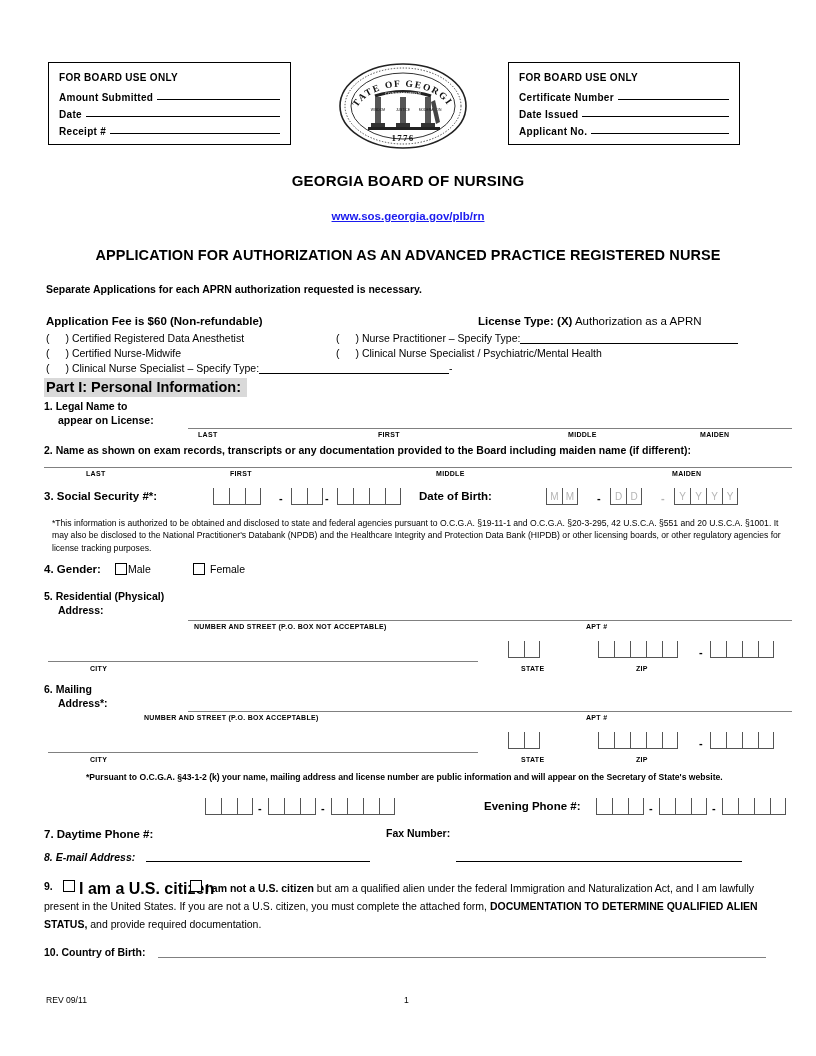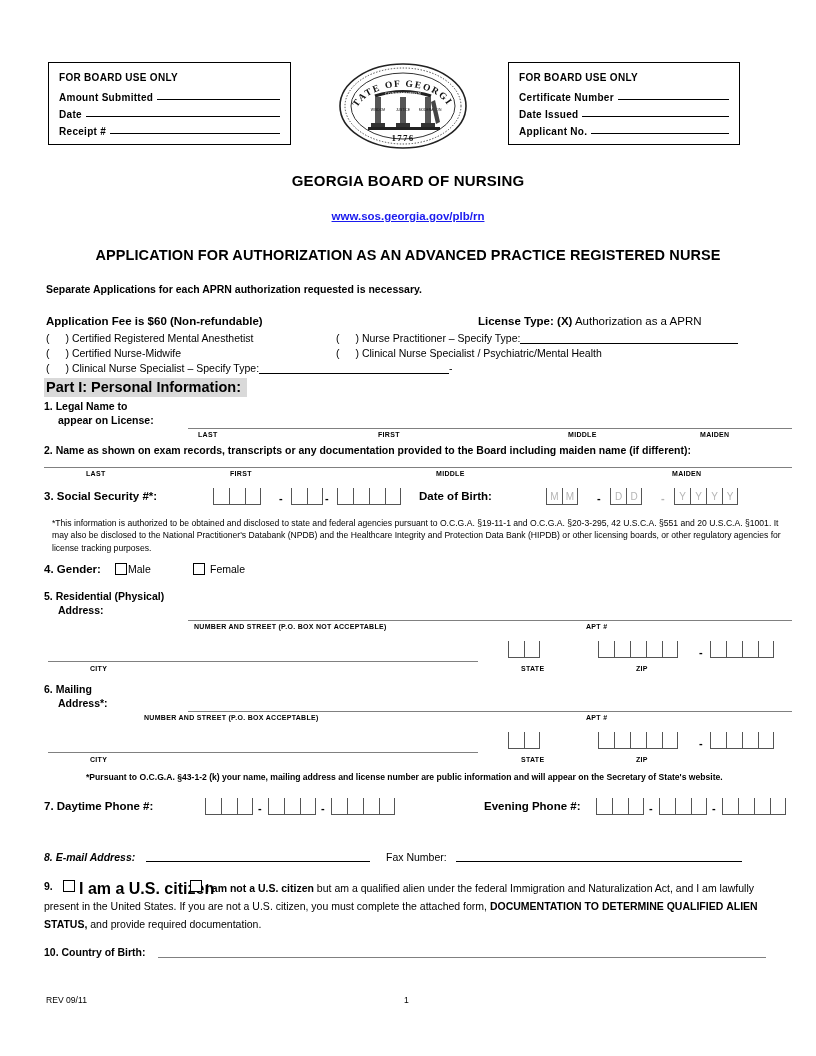--- a/index.html
+++ b/index.html
@@ -161,37 +161,37 @@
   #zip6 { left:598px; top:732px; }
   #zip6b { left:710px; top:732px; }
   #zip6-dash { position:absolute; left:699px; top:737px; font-size:11px; font-weight:bold; }
   #l6-zip { left:636px; top:756px; }
 
   #pursuant {
     position:absolute; left:86px; top:772px; font-size:8.6px; font-weight:bold;
   }
 
   
-  #q7 { left:44px; top:800px; font-size:11.5px; }
+  #q7 { left:44px; top:828px; font-size:11.5px; }
   #q7e { position:absolute; left:484px; top:800px; font-size:11.5px; font-weight:bold; }
   #ph1a { left:205px; top:798px; }
   #ph1d1 { position:absolute; left:258px; top:802px; font-size:11px; font-weight:bold; }
   #ph1b { left:268px; top:798px; }
   #ph1d2 { position:absolute; left:321px; top:802px; font-size:11px; font-weight:bold; }
   #ph1c { left:331px; top:798px; }
   #ph2a { left:596px; top:798px; }
   #ph2d1 { position:absolute; left:649px; top:802px; font-size:11px; font-weight:bold; }
   #ph2b { left:659px; top:798px; }
   #ph2d2 { position:absolute; left:712px; top:802px; font-size:11px; font-weight:bold; }
   #ph2c { left:722px; top:798px; }
 
   
   #q8 { left:44px; top:851px;font-style:italic; }
   #r8-email { left:146px; top:861px; width:224px; border-bottom:1.2px solid #000; }
-  #q8fax { position:absolute; left:386px; top:851px; font-size:10.5px; font-weight:normal; }
+  #q8fax { position:absolute; left:386px; top:827px; font-size:10.5px; font-weight:bold; }
   #r8-fax { left:456px; top:861px; width:286px; border-bottom:1.2px solid #000; }
 
   
   #q9num { left:44px; top:880px; }
   #cb-cit    { left:63px; top:880px; }
   #lb-cit    { position:absolute; left:79px; top:880px; font-size:16px; font-weight:bold; }
   #cb-noncit { left:190px; top:880px; }
   #q9body {
     position:absolute; left:206px; top:880px; width:586px;
     font-size:10.5px; line-height:17.5px;
@@ -278,21 +278,21 @@
   <div id="sep-note">Separate Applications for each APRN authorization requested is necessary.</div>
 
   <div id="fee-label">Application Fee is $60 (Non-refundable)</div>
   <div id="lic-type">
     <b>License Type:</b>
     <b>(X)</b>
     <span>Authorization as a APRN</span>
   </div>
 
   <div class="chk-line" id="c1">
-    <span class="paren"><span>(</span><span class="gap"></span></span><span>) Certified Registered Mental Anesthetist</span>
+    <span class="paren"><span>(</span><span class="gap"></span></span><span>) Certified Registered Data Anesthetist</span>
   </div>
   <div class="chk-line" id="c2">
     <span class="paren"><span>(</span><span class="gap"></span></span><span>) Certified Nurse-Midwife</span>
   </div>
   <div class="chk-line" id="c3">
     <span class="paren"><span>(</span><span class="gap"></span></span><span>) Clinical Nurse Specialist – Specify Type:</span><span class="uline" style="width:190px"></span><span>-</span>
   </div>
   <div class="chk-line" id="c4">
     <span class="paren"><span>(</span><span class="gap"></span></span><span>) Nurse Practitioner – Specify Type:</span><span class="uline" style="width:218px"></span>
   </div>

